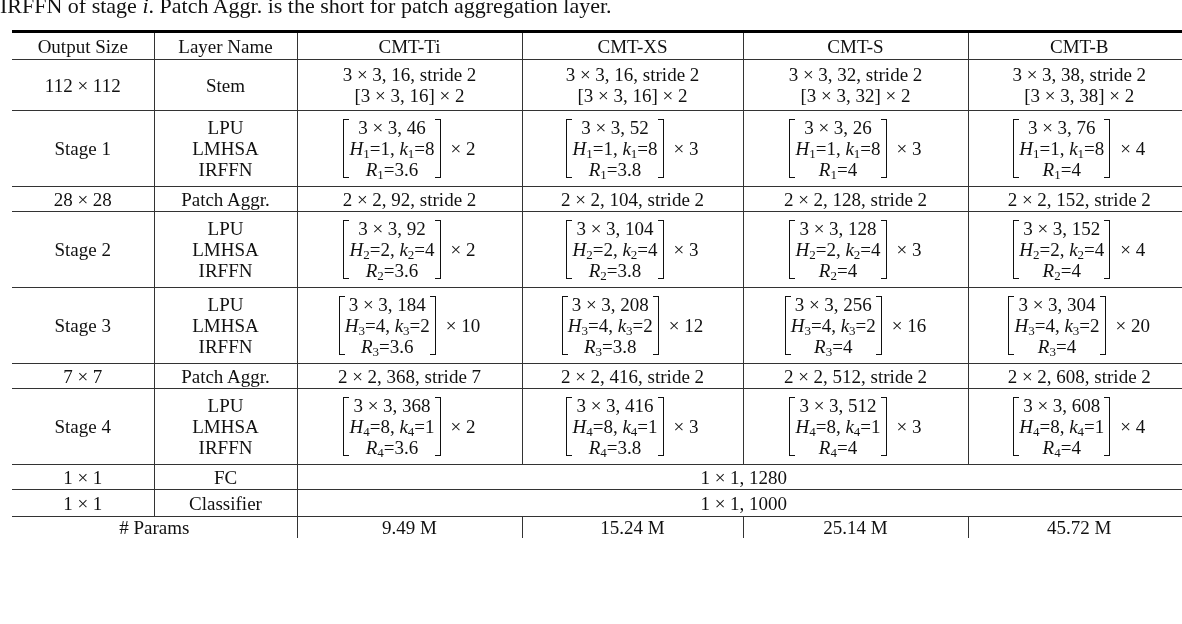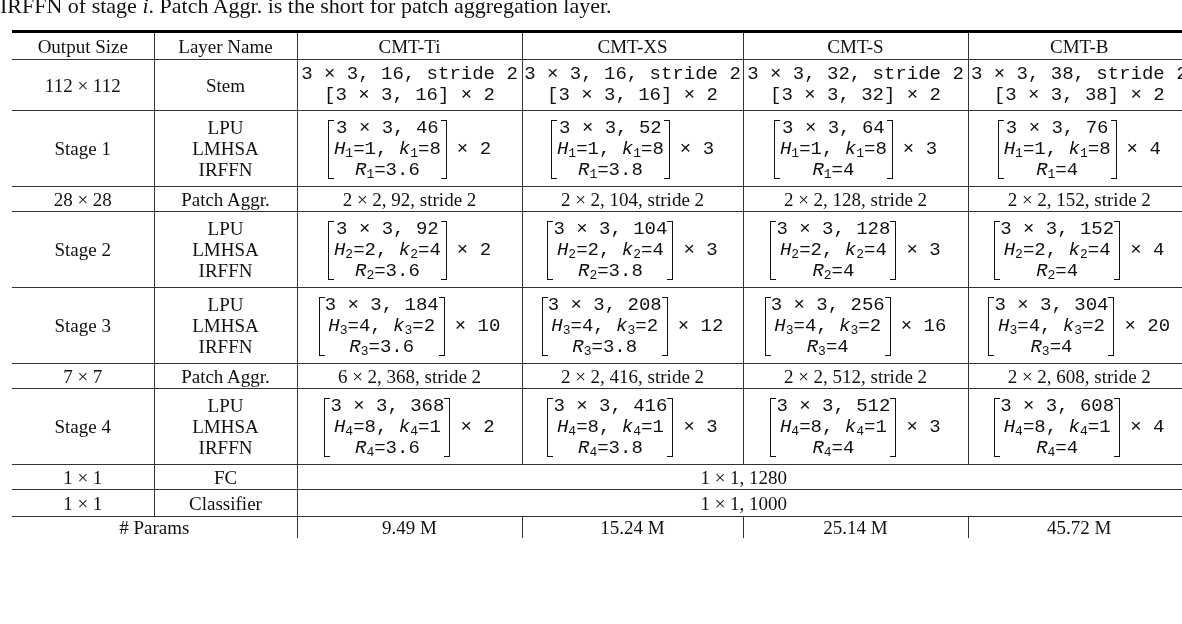--- a/index.html
+++ b/index.html
@@ -8,21 +8,21 @@
   .caption { position:absolute; left:0; top:-9px; font-size:22px; white-space:nowrap; line-height:30px; }
   .caption i { font-style:italic; }
   table { position:absolute; left:12px; top:30px; width:1178px; border-collapse:collapse; font-size:19px; }
   td, th { padding:0; text-align:center; vertical-align:middle; font-weight:normal; line-height:21px;
            border-left:1px solid #333; border-right:1px solid #333; }
   tr > *:first-child { border-left:none; }
   tr > *:last-child { border-right:none; }
   tr.top-rule > * { border-top:3px solid #000; }
   tr.hline > * { border-top:1px solid #333; }
   tr.bottom-rule > * { border-bottom:3px solid #000; }
-  .math { font-family:Liberation Mono, monospace; }
+  .math { font-family:Liberation Serif, serif; }
   .math i { font-style:italic; }
   sub { font-size:13px; vertical-align:-3px; line-height:0; }
   .bracket-wrap { display:inline-flex; align-items:center; }
   .bracket { display:inline-flex; flex-direction:column; align-items:center; padding:0 6px; position:relative; }
   .bracket::before, .bracket::after { content:""; position:absolute; top:2px; bottom:2px; width:5px;
            border-top:1.5px solid #111; border-bottom:1.5px solid #111; }
   .bracket::before { left:0; border-left:1.5px solid #111; }
   .bracket::after  { right:0; border-right:1.5px solid #111; }
   .mult { margin-left:10px; }
   .stack { display:flex; flex-direction:column; align-items:center; }
@@ -107,21 +107,21 @@
       <span>3 × 3, 52</span>
       <span><i>H</i><sub>1</sub><span>=</span><span>1</span>, <i>k</i><sub>1</sub><span>=</span><span>8</span></span>
       <span><i>R</i><sub>1</sub><span>=</span><span>3.8</span></span>
     </span>
     <span class="mult">× 3</span>
   </span>
 </td>
     <td>
   <span class="bracket-wrap math">
     <span class="bracket">
-      <span>3 × 3, 64</span>
+      <span>3 × 3, 26</span>
       <span><i>H</i><sub>1</sub><span>=</span><span>1</span>, <i>k</i><sub>1</sub><span>=</span><span>8</span></span>
       <span><i>R</i><sub>1</sub><span>=</span><span>4</span></span>
     </span>
     <span class="mult">× 3</span>
   </span>
 </td>
     <td>
   <span class="bracket-wrap math">
     <span class="bracket">
       <span>3 × 3, 76</span>
@@ -239,21 +239,21 @@
       <span><i>R</i><sub>3</sub><span>=</span><span>4</span></span>
     </span>
     <span class="mult">× 20</span>
   </span>
 </td>
   </tr>
 
   <tr class="hline" style="height:25px">
     <td>7 × 7</td>
     <td>Patch Aggr.</td>
-    <td>6 × 2, 368, stride 2</td>
+    <td>2 × 2, 368, stride 7</td>
     <td>2 × 2, 416, stride 2</td>
     <td>2 × 2, 512, stride 2</td>
     <td>2 × 2, 608, stride 2</td>
   </tr>
   <tr class="hline" style="height:76px">
     <td>Stage 4</td>
     <td>
           <div class="stack">
       <span>LPU</span>
       <span>LMHSA</span>

